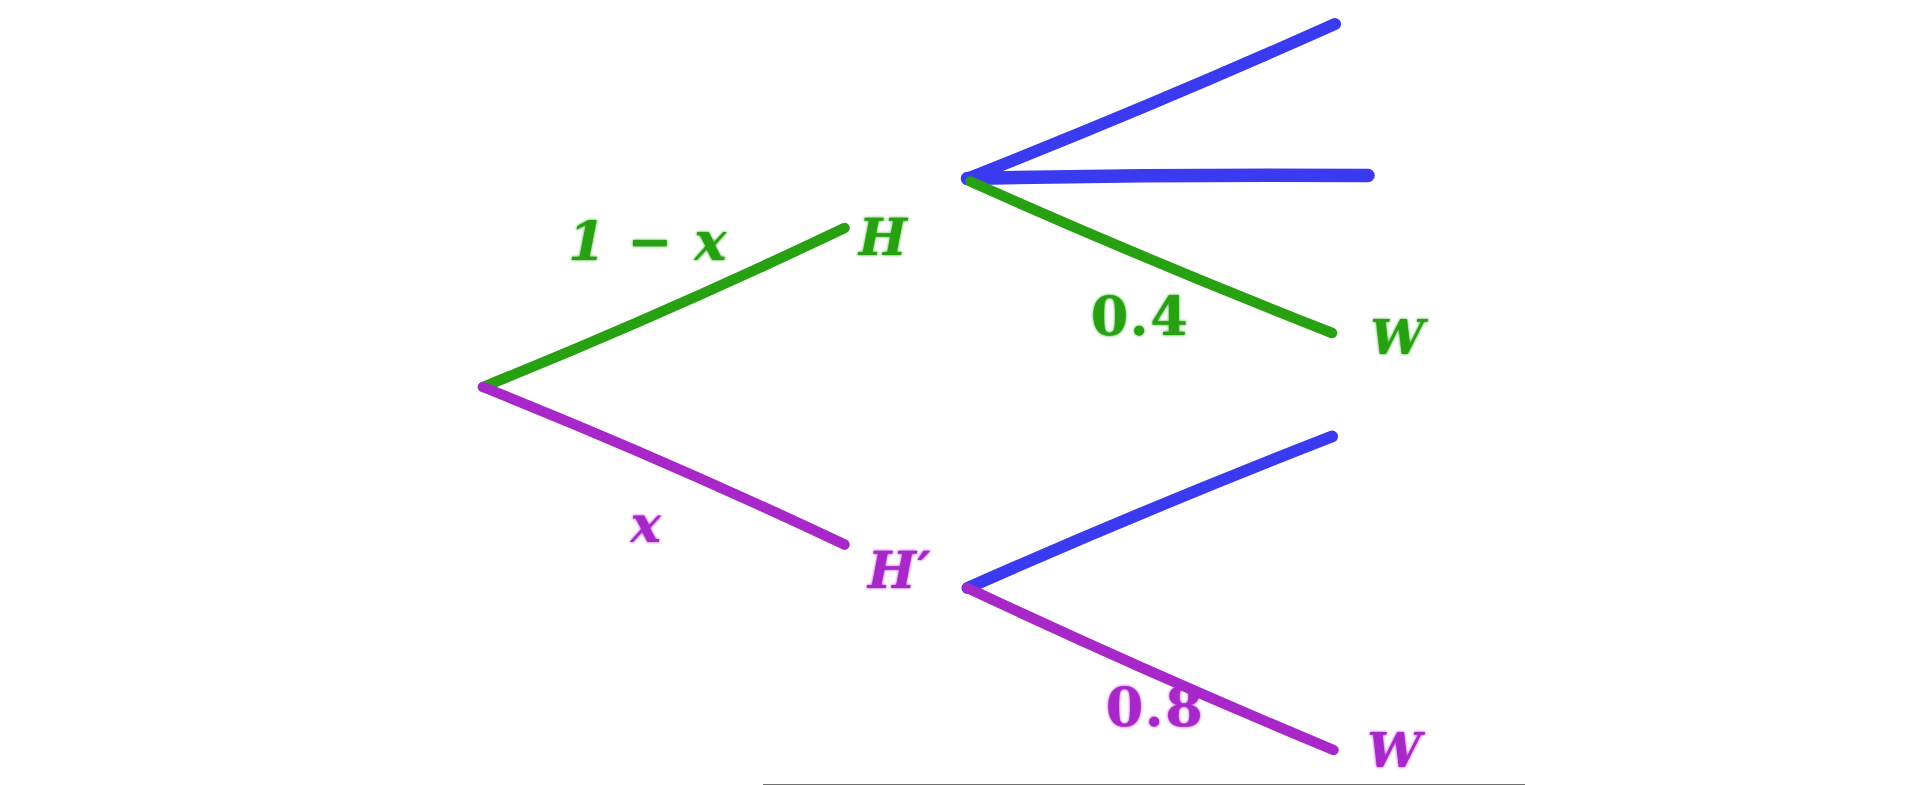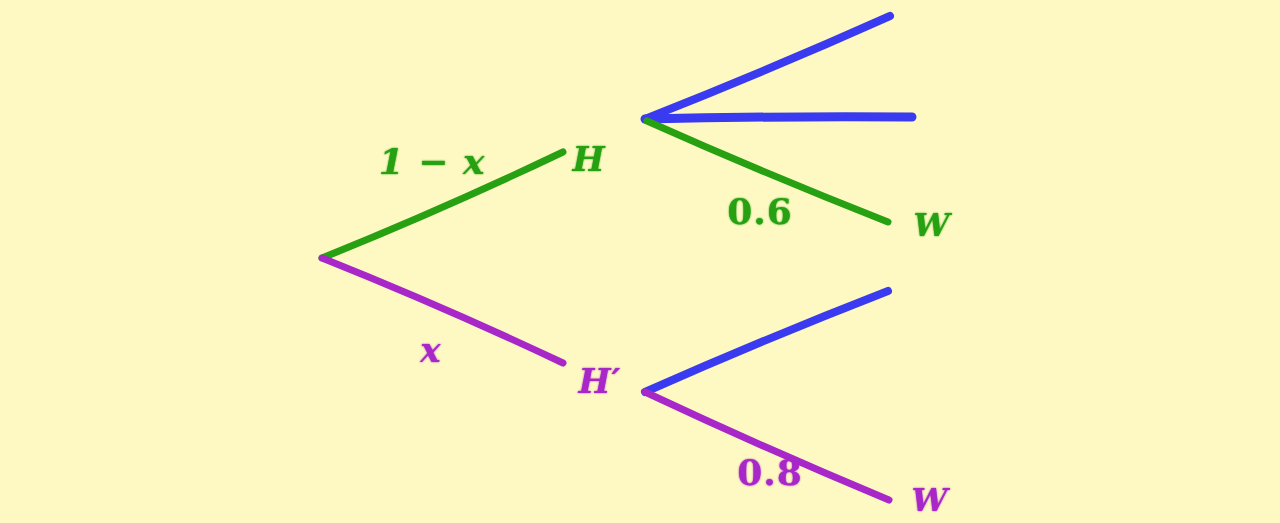--- a/index.html
+++ b/index.html
@@ -30,32 +30,32 @@
     letter-spacing: 1px;
     line-height: 1;
   }
   .lbl.italic {
     font-style: italic;
   }
 </style>
 </head>
 <body>
 
-<div class="canvas" style="background: #fef9c3; text-align: center;">
+<div class="canvas" style="background: #ffffff; text-align: center;">
   <svg id="edges" width="1280" height="523" viewBox="0 0 1280 523">
       <path d="M 322 258 Q 444.11044529671 208.6614841179916 563 152" stroke="#27a012" stroke-width="7" fill="none" stroke-linecap="round"></path>
       <path d="M 322 258 Q 444.0976859369353 306.83293037332 563 363" stroke="#a827c9" stroke-width="7" fill="none" stroke-linecap="round"></path>
       <path d="M 645 119 Q 768.6626569148875 70.26554314706249 890 16" stroke="#3a3af0" stroke-width="8" fill="none" stroke-linecap="round"></path>
       <path d="M 645 119 Q 778.485019146871 116.00005610727713 912 117" stroke="#3a3af0" stroke-width="9" fill="none" stroke-linecap="round"></path>
       <path d="M 647 121 Q 766.3404499154994 174.26684723133295 888 222" stroke="#27a012" stroke-width="7" fill="none" stroke-linecap="round"></path>
       <path d="M 645 392 Q 765.3485827286114 338.72975844606503 888 291" stroke="#3a3af0" stroke-width="8" fill="none" stroke-linecap="round"></path>
       <path d="M 645 392 Q 765.7857586638268 448.74328598172485 889 500" stroke="#a827c9" stroke-width="7" fill="none" stroke-linecap="round"></path>
     </svg>
 
   <span class="lbl italic" style="left: 432px; top: 161px; color: rgb(39, 160, 18); font-size: 36px;">1 − x</span>
   <span class="lbl italic" style="left: 589px; top: 159px; color: rgb(39, 160, 18); font-size: 34px;">H</span>
-  <span class="lbl" style="left: 760px; top: 211px; color: rgb(39, 160, 18); font-size: 36px;">0.6</span>
+  <span class="lbl" style="left: 760px; top: 211px; color: rgb(39, 160, 18); font-size: 36px;">0.4</span>
   <span class="lbl italic" style="left: 932px; top: 225px; color: rgb(39, 160, 18); font-size: 32px;">W</span>
   <span class="lbl italic" style="left: 431px; top: 350px; color: rgb(168, 39, 201); font-size: 34px;">x</span>
   <span class="lbl italic" style="left: 600px; top: 381px; color: rgb(168, 39, 201); font-size: 34px;">H′</span>
   <span class="lbl" style="left: 770px; top: 472px; color: rgb(168, 39, 201); font-size: 36px;">0.8</span>
   <span class="lbl italic" style="left: 930px; top: 500px; color: rgb(168, 39, 201); font-size: 32px;">W</span>
 </div>
 
 </body></html>

